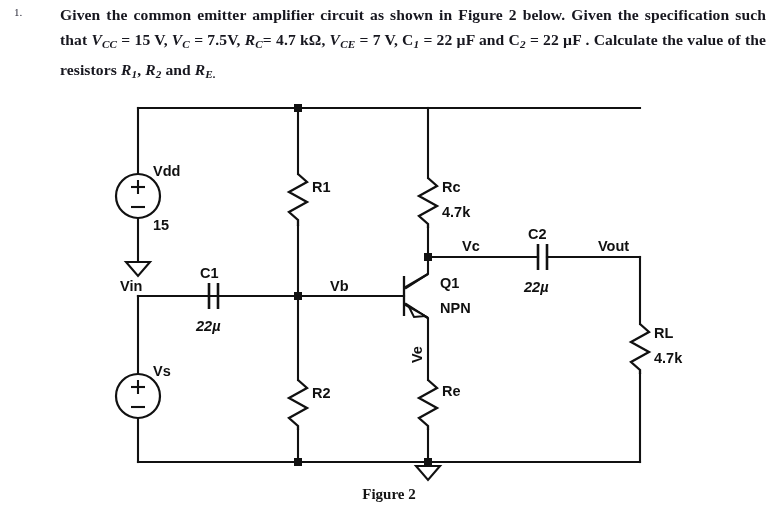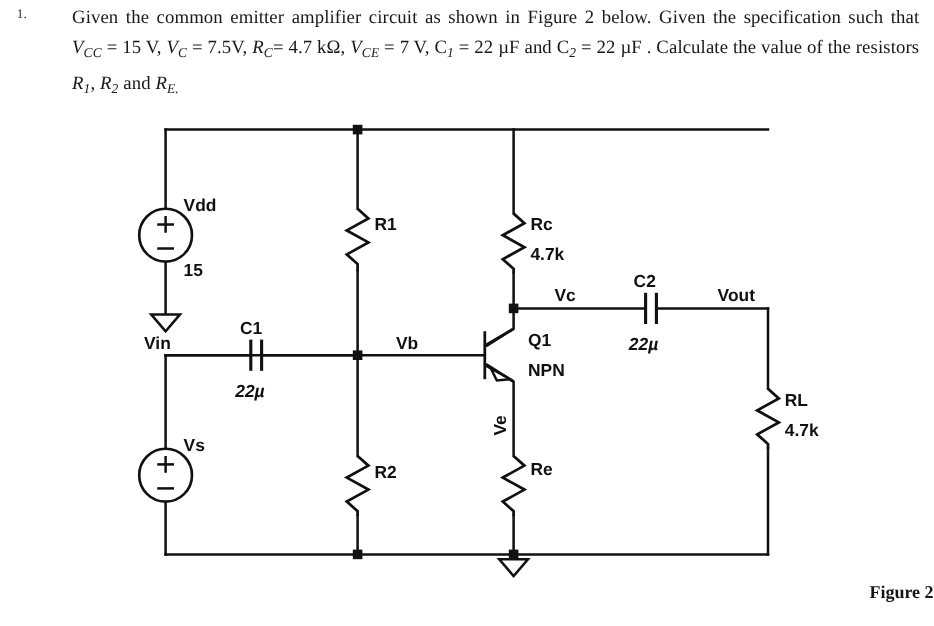--- a/index.html
+++ b/index.html
@@ -23,32 +23,33 @@
     font-size:11px;color:#2b2b3a;
   }
   #q-text{
     position:absolute;left:60px;top:2px;width:706px;
     font-family:"Liberation Serif", serif;
     font-size:15.6px;
     line-height:25px;
     text-align:justify;
     color:#17171f;
     letter-spacing:0.1px;
+    font-weight:bold;
   }
   #q-text .it{font-style:italic;}
   #q-text sub{font-size:0.72em;font-style:italic;vertical-align:-0.28em;}
   #q-text .nb{white-space:nowrap;}
 
   
   #schematic{position:absolute;left:0;top:88px;width:778px;height:400px;}
 
   
   #caption{
     position:absolute;left:0;top:486px;width:778px;
-    text-align:right;
+    text-align:center;
     font-family:"Liberation Serif", serif;
     font-weight:bold;
     font-size:15px;
     color:#141414;
   }
   .sch-label{
     font-family:"Liberation Sans", sans-serif;
     font-size:14.5px;
     font-weight:700;
     fill:#101010;

